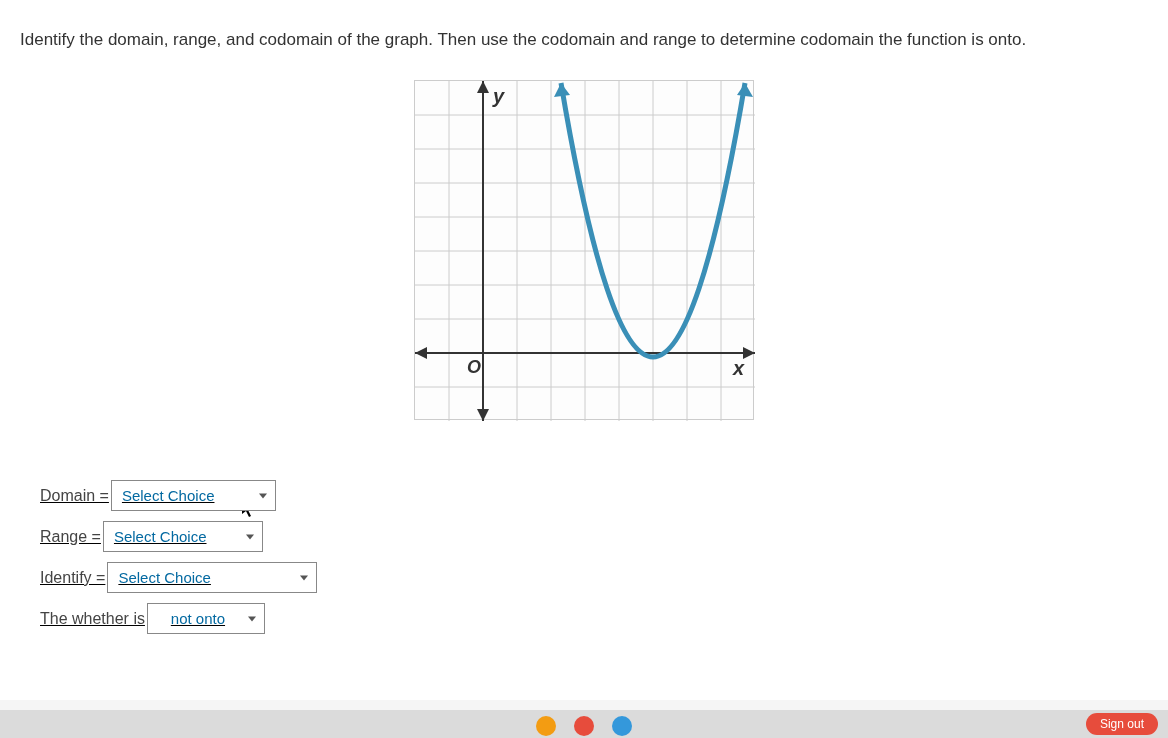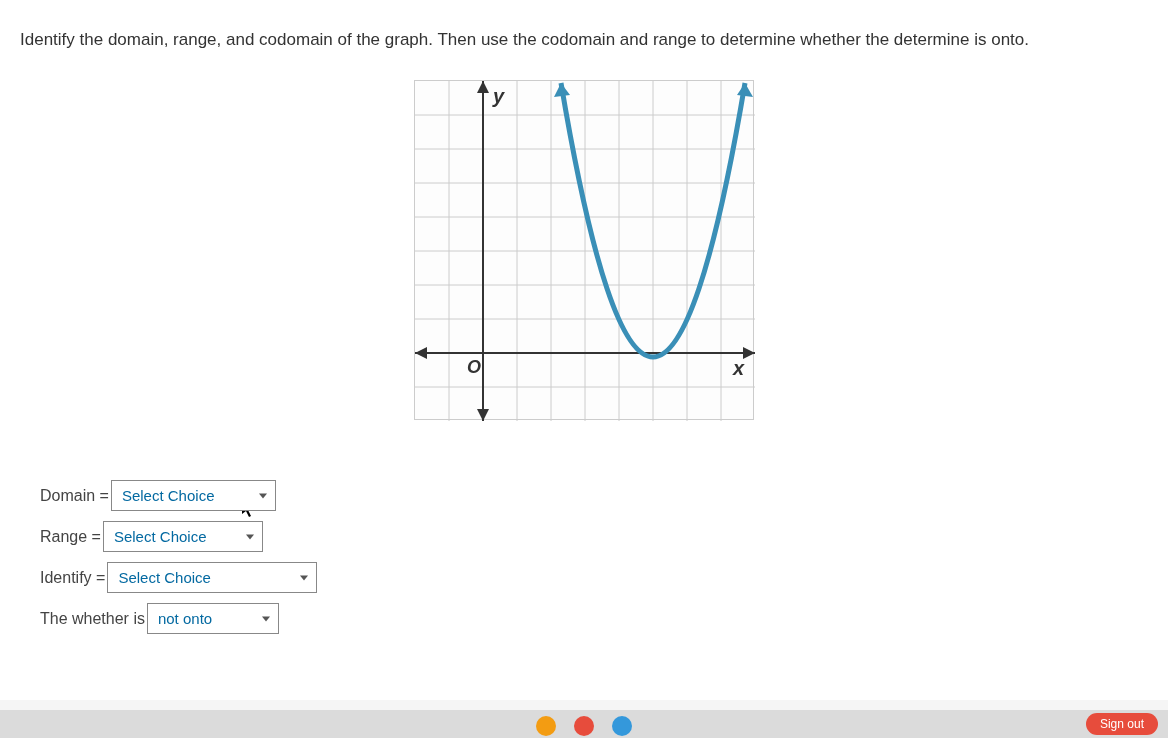--- a/index.html
+++ b/index.html
@@ -33,20 +33,21 @@
     .graph-box {
       width: 340px;
       height: 340px;
       border: 1px solid #ccc;
       background: #fdfdfd;
       position: relative;
     }
     .answer-rows {
       margin-left: 20px;
       margin-top: 52px;
+      text-decoration: underline;
     }
     .answer-row {
       display: flex;
       align-items: center;
       margin-bottom: 10px;
     }
     .answer-label {
       font-size: 16px;
       color: #444;
       margin-right: 2px;
@@ -116,21 +117,21 @@
       border-radius: 50%;
     }
     .ti1 { background: #f39c12; }
     .ti2 { background: #e74c3c; }
     .ti3 { background: #3498db; }
   </style>
 </head>
 <body>
 
 <div class="content-area">
-  <p class="question-text">Identify the domain, range, and codomain of the graph. Then use the codomain and range to determine whether the determine is onto.</p>
+  <p class="question-text">Identify the domain, range, and codomain of the graph. Then use the codomain and range to determine codomain the function is onto.</p>
 
   <div class="graph-container">
     <div class="graph-box">
       <svg width="340" height="340" viewBox="0 0 340 340">
 
         <g stroke="#cccccc" stroke-width="1">
           <line x1="0" y1="34" x2="340" y2="34"></line>
           <line x1="0" y1="68" x2="340" y2="68"></line>
           <line x1="0" y1="102" x2="340" y2="102"></line>
           <line x1="0" y1="136" x2="340" y2="136"></line>
@@ -196,21 +197,21 @@
       </span>
     </div>
     <div class="answer-row">
       <span class="answer-label">Identify =</span>
       <span class="select-wrap" style="width:210px;">
         <span>Select Choice</span>
       </span>
     </div>
     <div class="answer-row">
       <span class="answer-label">The whether is</span>
-      <span class="select-wrap" style="width:132px;">
+      <span class="select-wrap" style="width:118px;text-align:center;">
         <span>not onto</span>
       </span>
     </div>
   </div>
 </div>
 
 <div class="bottom-bar">
   <div class="taskbar-icons">
     <div class="taskbar-icon ti1"></div>
     <div class="taskbar-icon ti2"></div>

